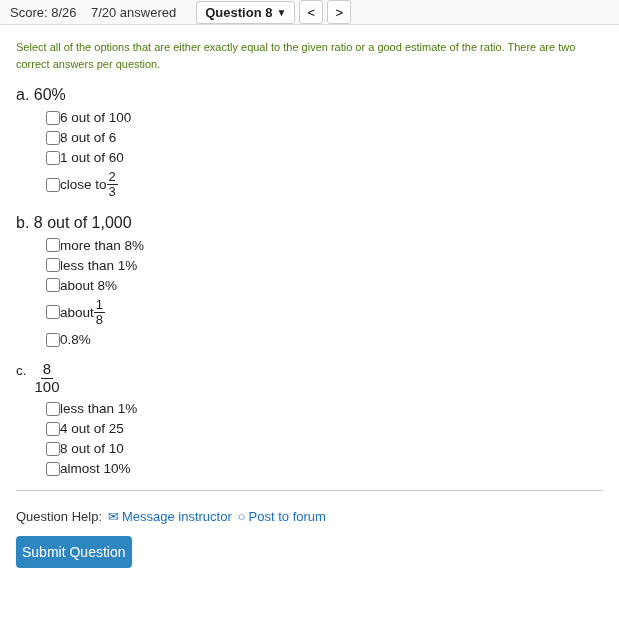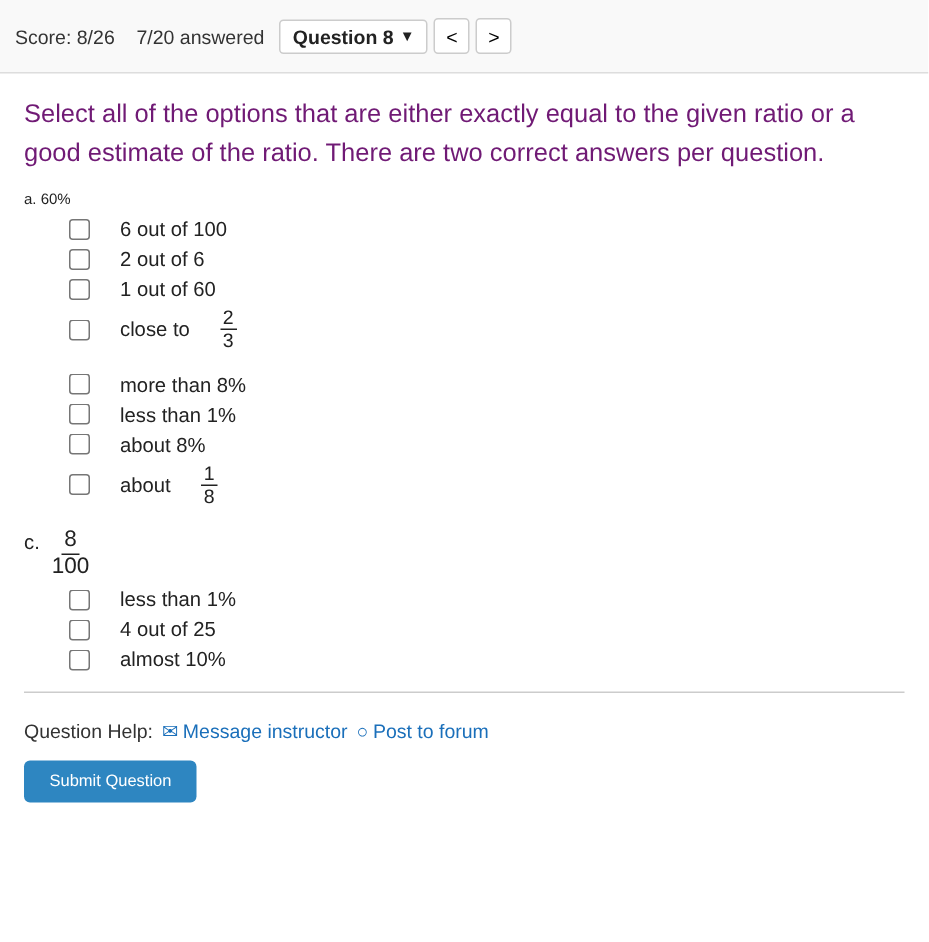--- a/index.html
+++ b/index.html
@@ -7,23 +7,23 @@
       font-family: Arial, sans-serif;
       font-size: 14px;
       background: #fff;
       color: #222;
       width: 619px;
       min-height: 628px;
     }
     .header {
       display: flex;
       align-items: center;
-      padding: 12px 10px;
+      padding: 0 10px;
       border-bottom: 1px solid #ddd;
-      gap: 0;
+      gap: 10px;
       background: #f9f9f9;
     }
     .score {
       font-size: 13px;
       color: #333;
       margin-right: 10px;
     }
     .question-selector {
       display: flex;
       align-items: center;
@@ -49,42 +49,42 @@
       cursor: pointer;
       font-size: 13px;
       display: flex;
       align-items: center;
       justify-content: center;
     }
     .main-content {
       padding: 14px 16px;
     }
     .instructions {
-      font-size: 17px;
-      color: #701a75;
+      font-size: 11px;
+      color: #4d7c0f;
       margin-bottom: 14px;
       line-height: 1.5;
     }
     .part {
       margin-bottom: 14px;
     }
     .part-label {
-      font-size: 10px;
+      font-size: 16px;
       font-weight: normal;
       margin-bottom: 6px;
       color: #222;
     }
     .options {
       margin-left: 30px;
     }
     .option-row {
       display: flex;
       align-items: center;
       margin-bottom: 5px;
-      gap: 20px;
+      gap: 0;
       font-size: 13.5px;
     }
     .option-row input[type="checkbox"] {
       width: 14px;
       height: 14px;
       margin: 0;
       cursor: pointer;
     }
     .fraction {
       display: inline-flex;
@@ -126,22 +126,22 @@
       display: flex;
       align-items: center;
       gap: 3px;
     }
     .submit-btn {
       margin-top: 12px;
       background: #2e86c1;
       color: #fff;
       border: none;
       border-radius: 4px;
-      padding: 8px 17px;
-      font-size: 11px;
+      padding: 8px 6px;
+      font-size: 14px;
       cursor: pointer;
     }
     .separator {
       border: none;
       border-top: 1px solid #ccc;
       margin: 10px 0;
     }
   </style>
 </head>
 <body>
@@ -168,59 +168,64 @@
   
   <div class="part">
     <div class="part-label">a. 60%</div>
     <div class="options">
       <div class="option-row">
         <input type="checkbox" style="">
         <span>6 out of 100</span>
       </div>
       <div class="option-row">
         <input type="checkbox" style="">
-        <span>2 out of 6</span>
+        <span>8 out of 6</span>
       </div>
       <div class="option-row">
         <input type="checkbox" style="">
         <span>1 out of 60</span>
       </div>
       <div class="option-row">
         <input type="checkbox" style="">
         <span>close to</span>
         <span class="fraction">
           <span class="numerator">2</span>
           <span class="denominator">3</span>
         </span>
       </div>
     </div>
   </div>
 
   
   <div class="part">
+    <div class="part-label">b. 8 out of 1,000</div>
     <div class="options">
       <div class="option-row">
         <input type="checkbox" style="">
         <span>more than 8%</span>
       </div>
       <div class="option-row">
         <input type="checkbox" style="">
         <span>less than 1%</span>
       </div>
       <div class="option-row">
         <input type="checkbox" style="">
         <span>about 8%</span>
       </div>
       <div class="option-row">
         <input type="checkbox" style="">
         <span>about</span>
         <span class="fraction">
           <span class="numerator">1</span>
           <span class="denominator">8</span>
         </span>
+      </div>
+      <div class="option-row">
+        <input type="checkbox" style="">
+        <span>0.8%</span>
       </div>
     </div>
   </div>
 
   
   <div class="part">
     <div class="part-c-label">
       <span class="part-c-letter">c.</span>
       <span class="fraction" style="font-size:15px;">
         <span class="numerator">8</span>
@@ -228,20 +233,24 @@
       </span>
     </div>
     <div class="options">
       <div class="option-row">
         <input type="checkbox" style="">
         <span>less than 1%</span>
       </div>
       <div class="option-row">
         <input type="checkbox" style="">
         <span>4 out of 25</span>
+      </div>
+      <div class="option-row">
+        <input type="checkbox" style="">
+        <span>8 out of 10</span>
       </div>
       <div class="option-row">
         <input type="checkbox" style="">
         <span>almost 10%</span>
       </div>
     </div>
   </div>
 
   <hr class="separator">
 

